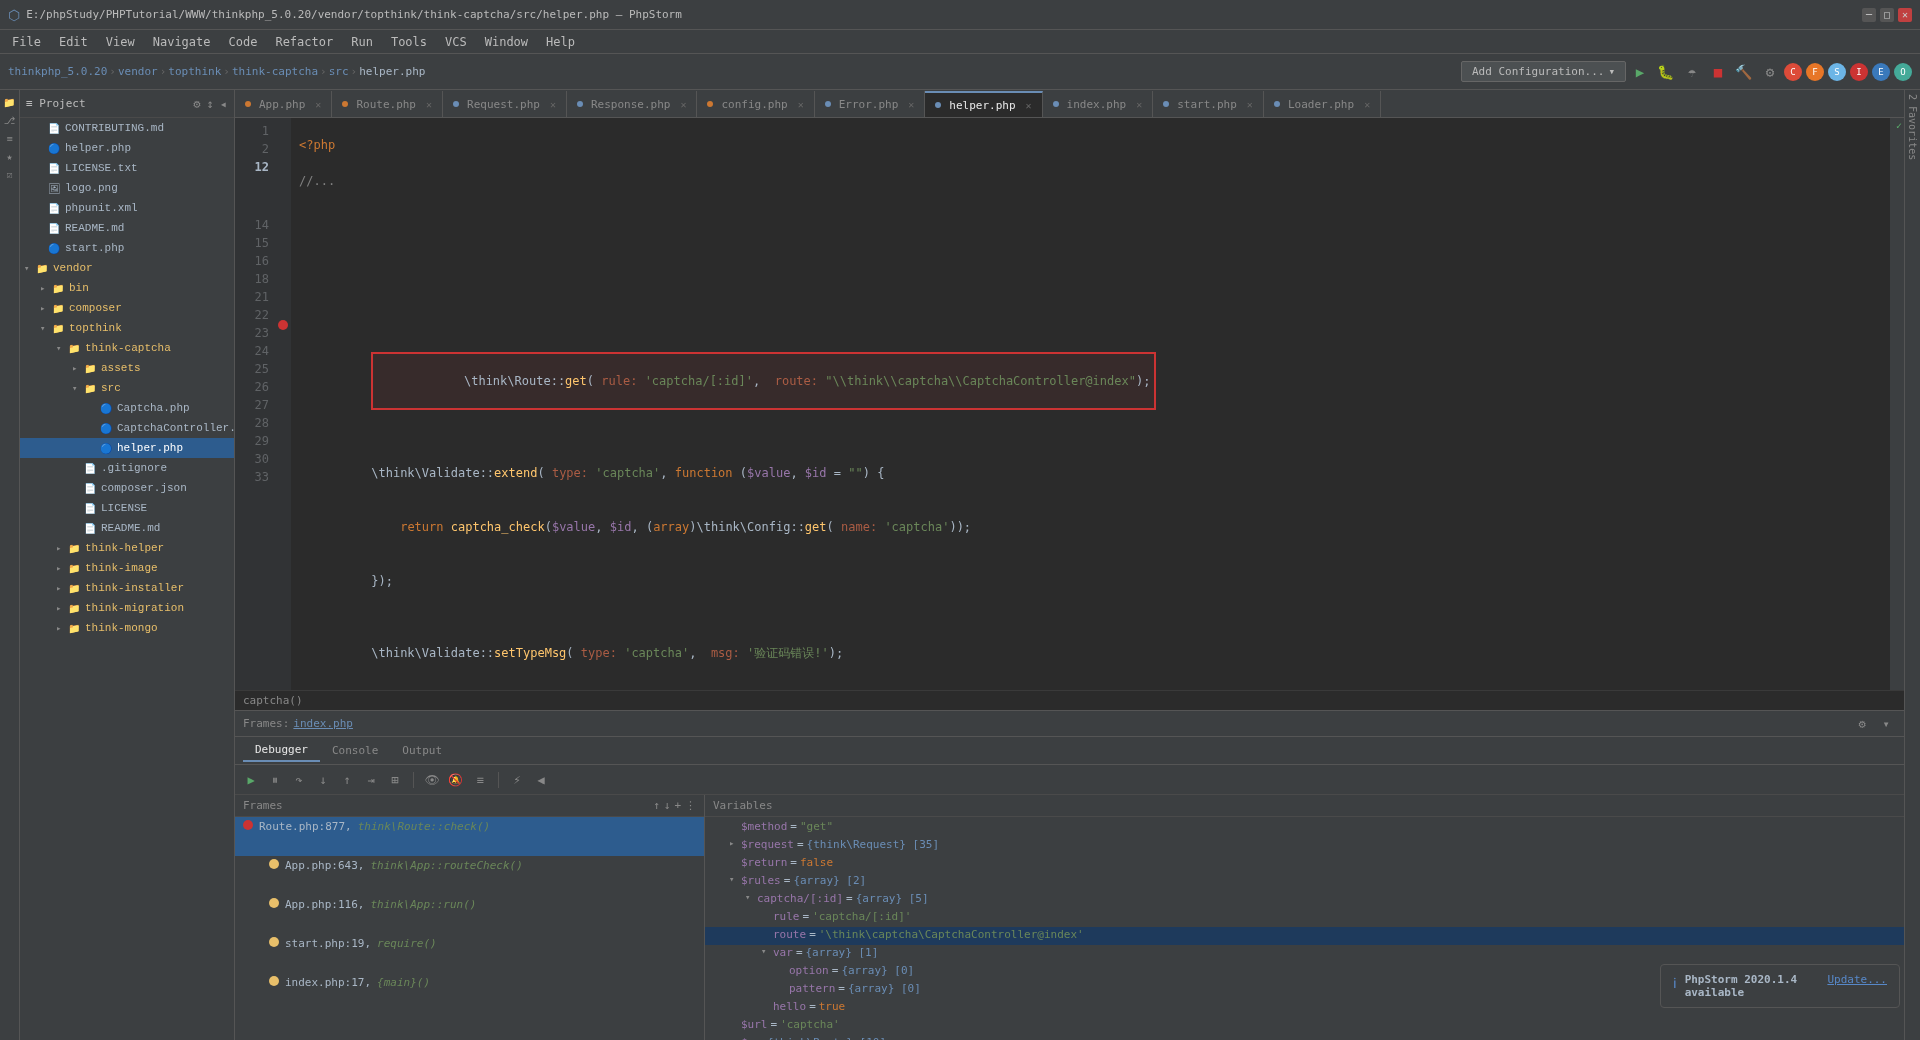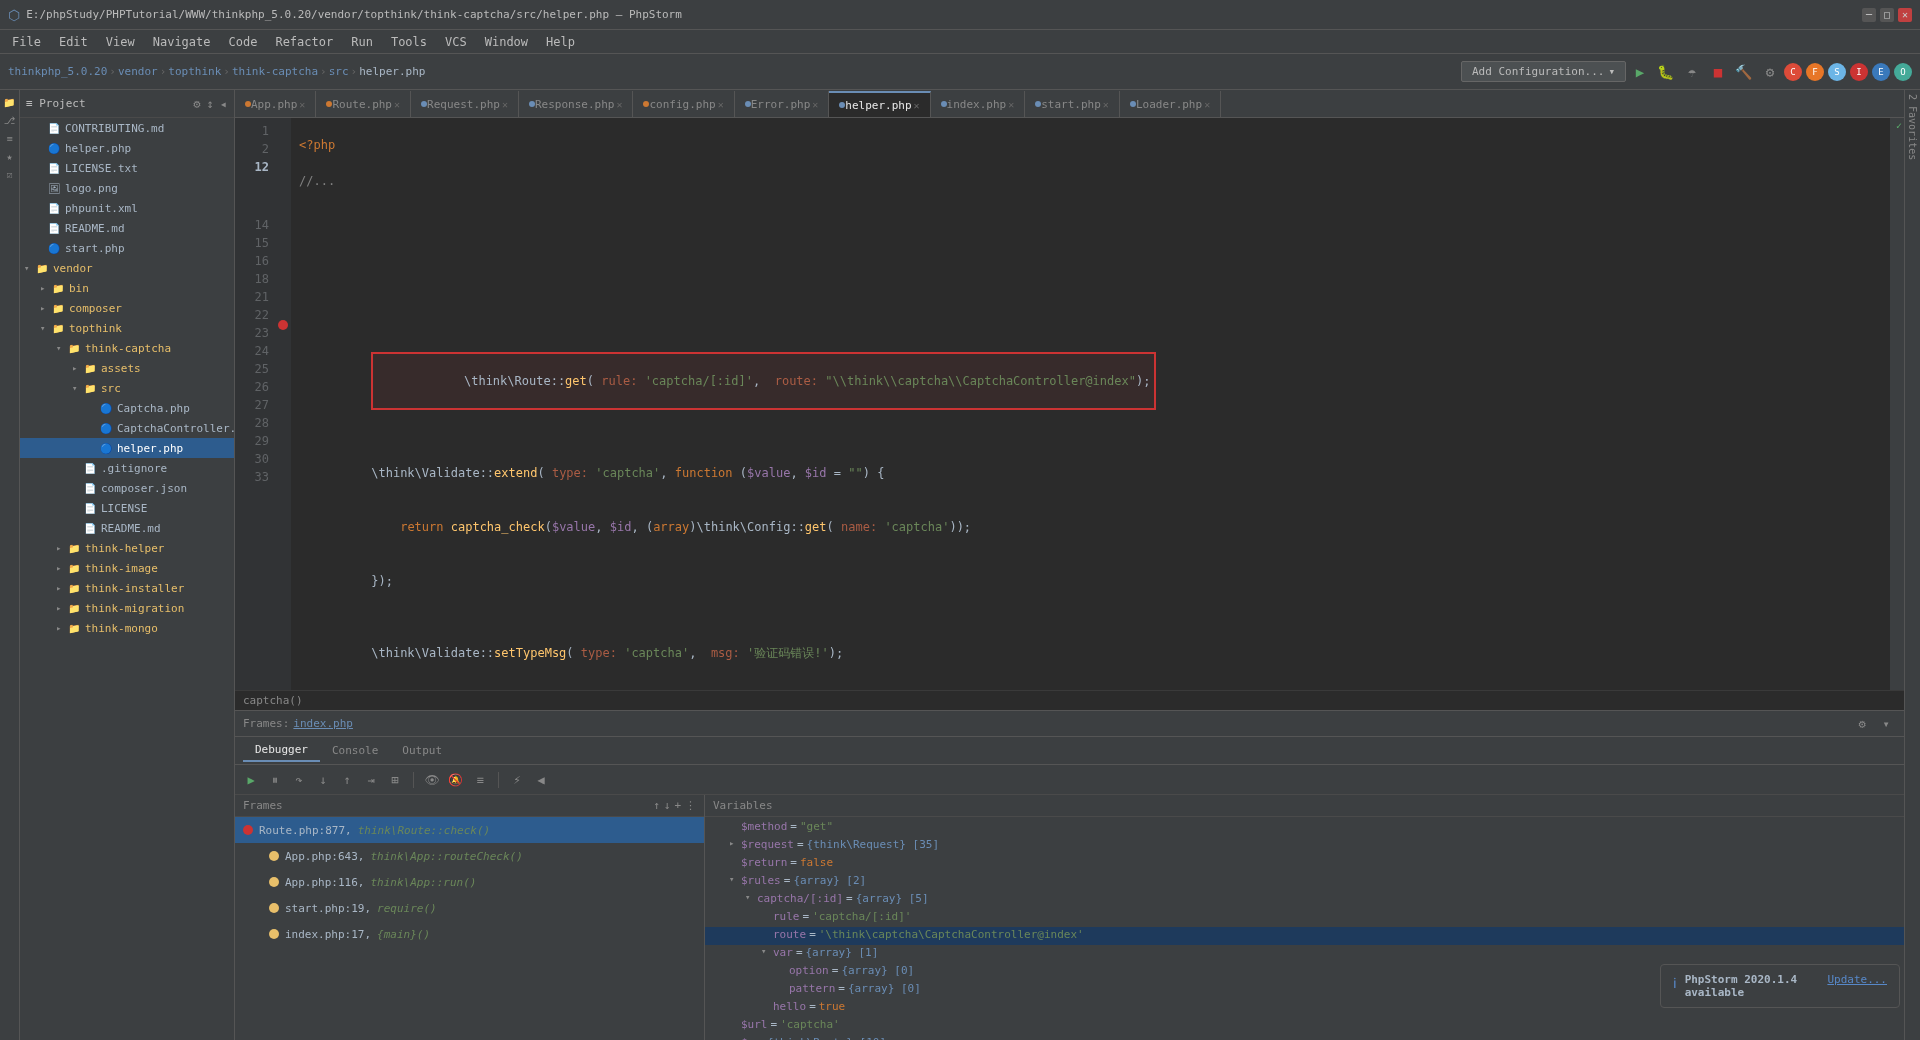--- a/index.html
+++ b/index.html
@@ -97,40 +97,40 @@
     #file-tree { flex: 1; overflow-y: auto; overflow-x: hidden; }
     #file-tree::-webkit-scrollbar { width: 4px; }
     #file-tree::-webkit-scrollbar-thumb { background: #555; }
     .tree-item {
       display: flex; align-items: center; height: 20px; padding-left: 0;
       cursor: pointer; white-space: nowrap; font-size: 11px;
     }
     .tree-item.selected { background: #2d5c8e; }
     .tree-item .arrow { width: 12px; color: #888; font-size: 9px; flex-shrink: 0; }
     .tree-item .file-icon { width: 14px; margin-right: 3px; font-size: 10px; flex-shrink: 0; }
-    .tree-item .label { color: #a9b7c6; font-size: 11px; }
+    .tree-item .label { color: #a9b7c6; font-size: 11px; font-family: Liberation Mono, monospace; }
     .tree-item .label.folder { color: #e8bf6a; }
     .tree-item .label.selected-file { color: #fff; }
     
     
     #editor-area { flex: 1; display: flex; flex-direction: column; background: #2b2b2b; overflow: hidden; }
     
     
     #tabs {
       background: #3c3f41;
       height: 28px;
       display: flex;
       align-items: flex-end;
       overflow-x: auto;
       border-bottom: 1px solid #555;
       flex-shrink: 0;
     }
     #tabs::-webkit-scrollbar { display: none; }
     .tab {
-      display: flex; align-items: center; gap: 0;
+      display: flex; align-items: center; gap: 8px;
       padding: 0 10px; height: 26px;
       background: #3c3f41; border-right: 1px solid #555;
       cursor: pointer; font-size: 11px; color: #888;
       white-space: nowrap; flex-shrink: 0;
     }
     .tab.active { background: #2b2b2b; color: #e8e8e8; border-top: 2px solid #6a8db5; }
     .tab .close { color: #666; font-size: 10px; margin-left: 2px; }
     
     
     #code-editor { flex: 1; display: flex; overflow: hidden; background: #2b2b2b; position: relative; }
@@ -174,21 +174,21 @@
     .debug-icon { width: 20px; height: 20px; display: flex; align-items: center; justify-content: center; color: #888; cursor: pointer; font-size: 12px; }
     
     #debug-content { display: flex; height: 290px; }
     
     
     #frames-panel { width: 470px; border-right: 1px solid #555; display: flex; flex-direction: column; }
     #frames-panel .panel-label { color: #888; font-size: 11px; padding: 4px 8px; border-bottom: 1px solid #4a4a4a; }
     #frames-list { flex: 1; overflow-y: auto; }
     #frames-list::-webkit-scrollbar { width: 4px; }
     #frames-list::-webkit-scrollbar-thumb { background: #555; }
-    .frame-item { display: flex; align-items: center; padding: 3px 8px; gap: 6px; cursor: pointer; font-size: 11px; height: 26px; }
+    .frame-item { display: flex; align-items: flex-start; padding: 3px 8px; gap: 6px; cursor: pointer; font-size: 11px; height: 39px; }
     .frame-item.active { background: #2d5c8e; }
     .frame-item .frame-dot { width: 10px; height: 10px; border-radius: 50%; background: #666; flex-shrink: 0; }
     .frame-item .frame-dot.red { background: #cc3333; }
     .frame-item .frame-dot.yellow { background: #e8bf6a; }
     .frame-label { color: #a9b7c6; }
     .frame-method { color: #6a8759; font-style: italic; }
     
     
     #vars-panel { flex: 1; display: flex; flex-direction: column; overflow: hidden; }
     #vars-panel .panel-label { color: #888; font-size: 11px; padding: 4px 8px; border-bottom: 1px solid #4a4a4a; }

